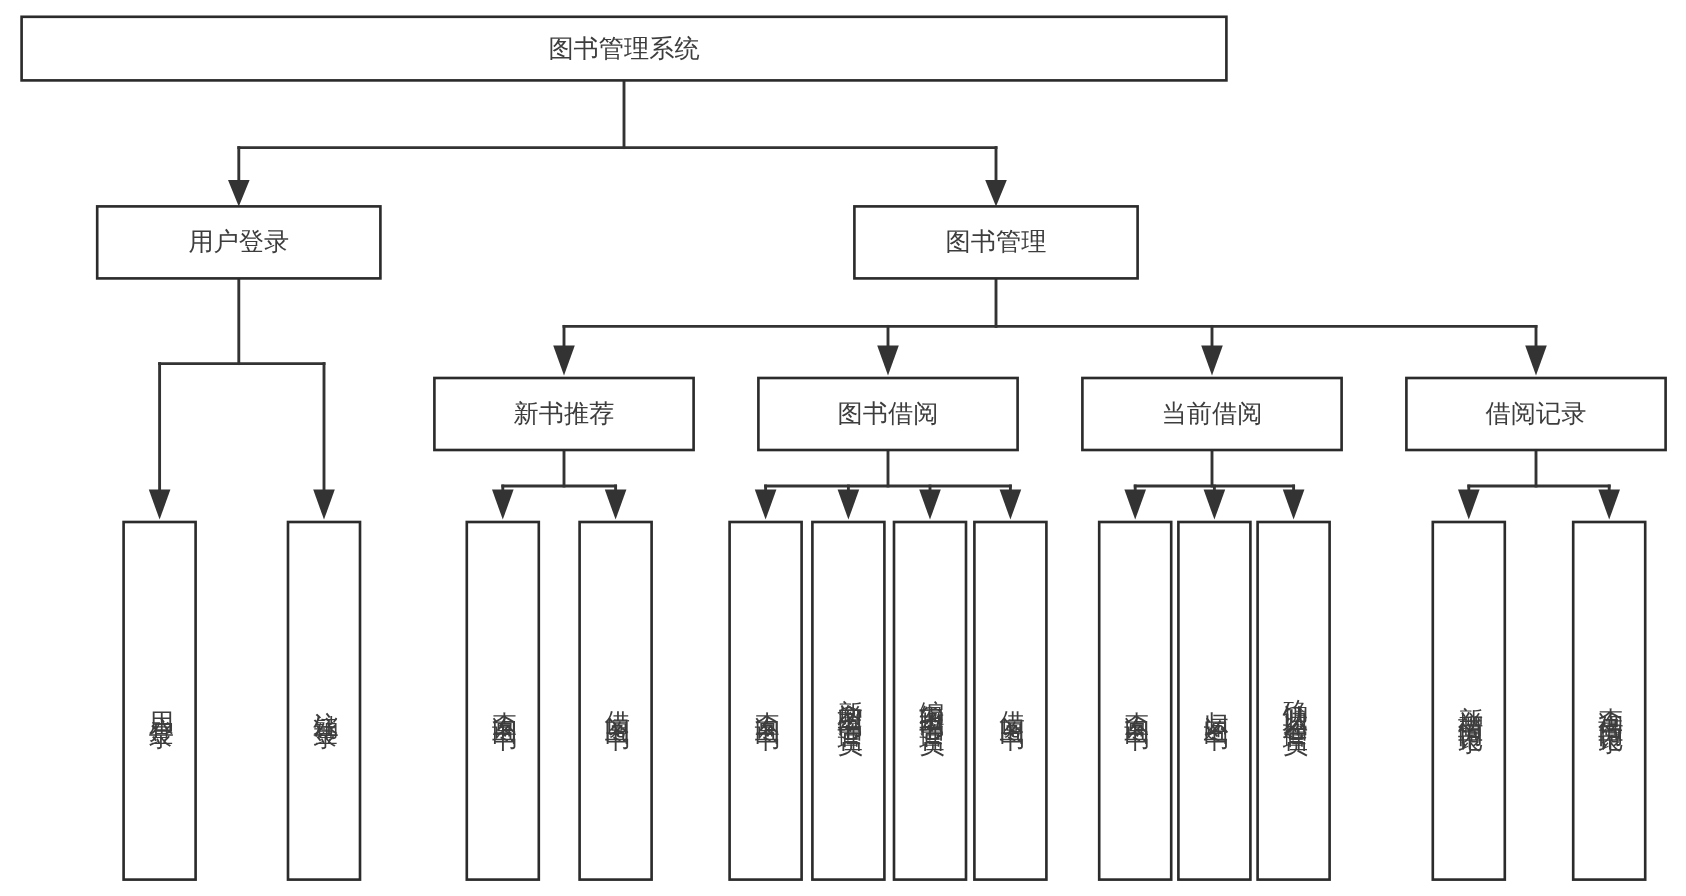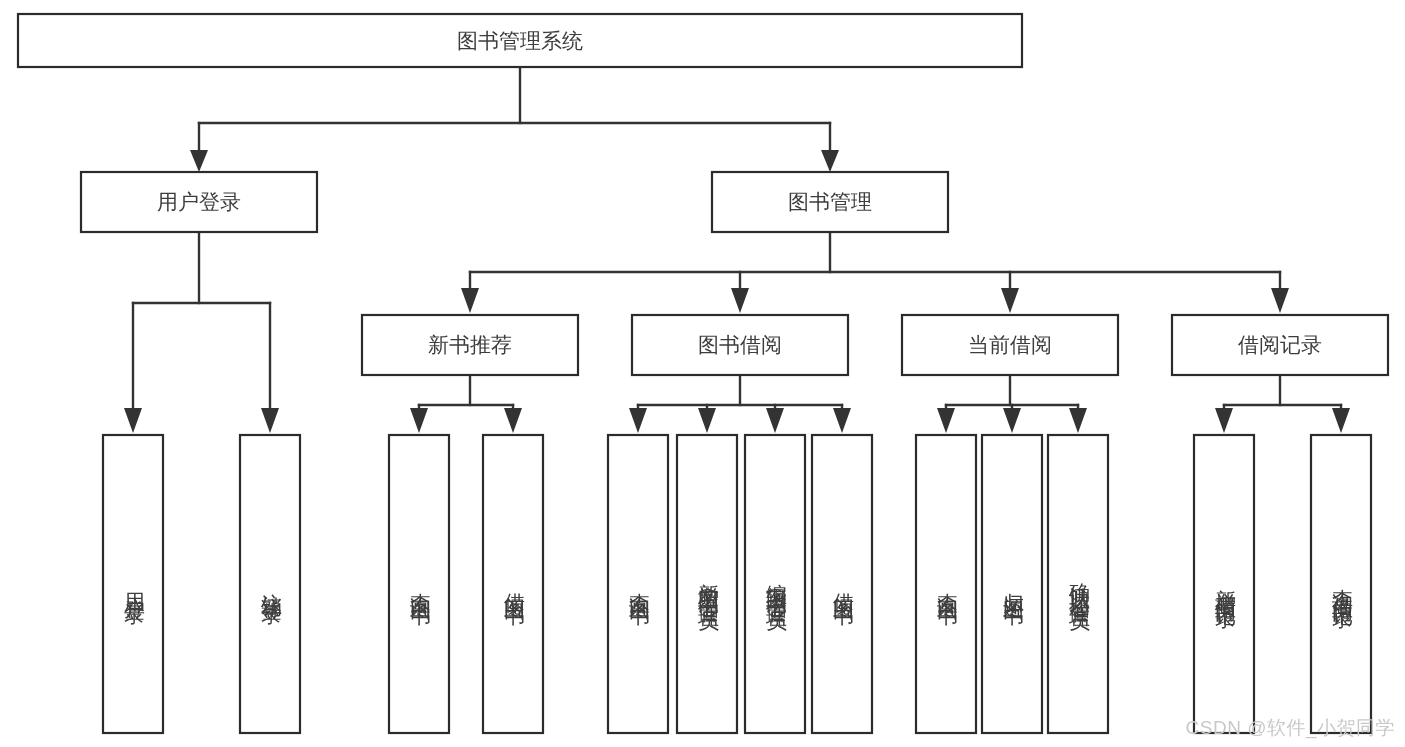--- a/index.html
+++ b/index.html
@@ -224,15 +224,14 @@
       <rect class="node-rect" x="1194" y="435" width="60" height="298"></rect>
       <text class="node-label-v" x="1224" y="584">新增借阅记录</text>
     </g>
     <g>
       <rect class="node-rect" x="1311" y="435" width="60" height="298"></rect>
       <text class="node-label-v" x="1341" y="584">查询借阅记录</text>
     </g>
 
   </svg>
 
-  <div class="watermark-text">CSDN @软件_小贺同学</div>
 
 </div>
 
 </body></html>

